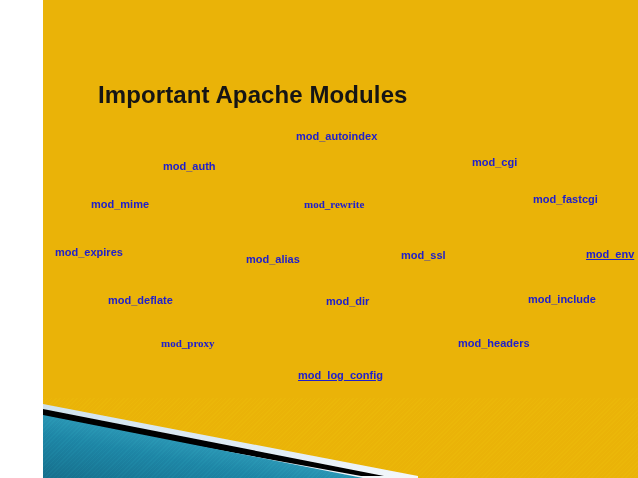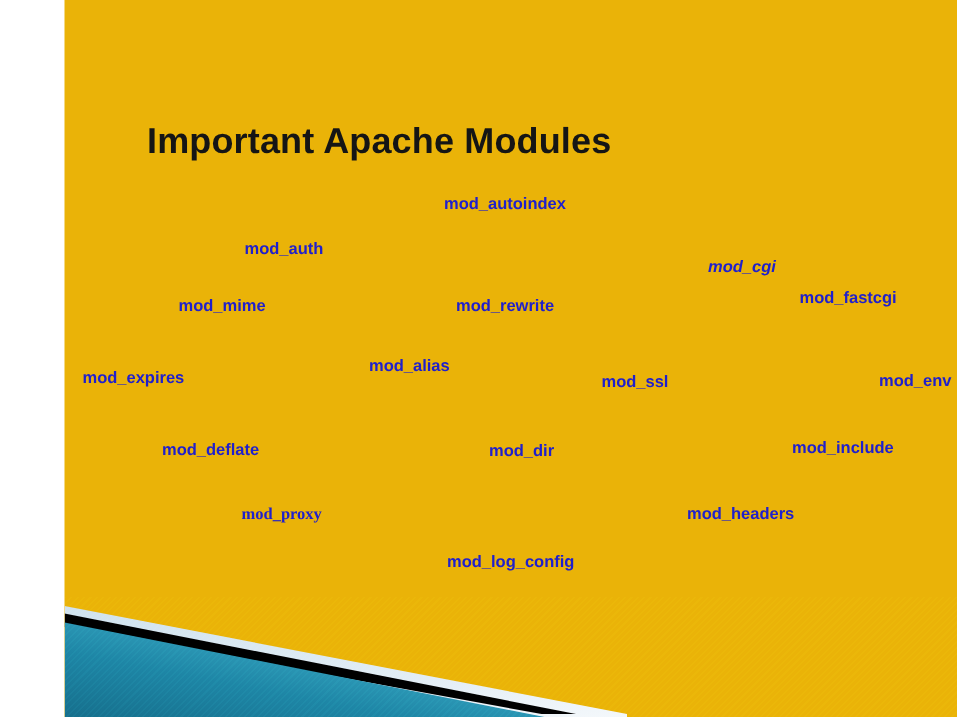--- a/index.html
+++ b/index.html
@@ -71,34 +71,34 @@
 </head>
 <body>
 
 <div id="slide">
 
   <div id="slide-title">Important Apache Modules</div>
 
   <div id="module-cloud">
       <div class="module-label" style="left: 253px; top: 131px; color: rgb(32, 32, 204);">mod_autoindex</div>
       <div class="module-label" style="left: 120px; top: 161px; color: rgb(32, 32, 204);">mod_auth</div>
-      <div class="module-label" style="left: 429px; top: 173px; color: rgb(32, 32, 204); font-style: italic;">mod_cgi</div>
-      <div class="module-label" style="left: 76px; top: 199px; color: rgb(32, 32, 204);">mod_mime</div>
-      <div class="module-label" style="left: 261px; top: 199px; color: rgb(32, 32, 204);">mod_rewrite</div>
+      <div class="module-label" style="left: 429px; top: 157px; color: rgb(32, 32, 204);">mod_cgi</div>
+      <div class="module-label" style="left: 48px; top: 199px; color: rgb(32, 32, 204);">mod_mime</div>
+      <div class="module-label" style="left: 261px; top: 199px; color: rgb(32, 32, 204); font-family: Liberation Serif, serif;">mod_rewrite</div>
       <div class="module-label" style="left: 490px; top: 194px; color: rgb(32, 32, 204); text-align: right;">mod_fastcgi</div>
       <div class="module-label" style="left: 12px; top: 247px; color: rgb(32, 32, 204);">mod_expires</div>
-      <div class="module-label" style="left: 203px; top: 239px; color: rgb(32, 32, 204);">mod_alias</div>
+      <div class="module-label" style="left: 203px; top: 254px; color: rgb(32, 32, 204);">mod_alias</div>
       <div class="module-label" style="left: 358px; top: 250px; color: rgb(32, 32, 204);">mod_ssl</div>
-      <div class="module-label" style="left: 543px; top: 249px; color: rgb(32, 32, 204);">mod_env</div>
+      <div class="module-label" style="left: 543px; top: 249px; color: rgb(32, 32, 204); text-decoration: underline;">mod_env</div>
       <div class="module-label" style="left: 65px; top: 295px; color: rgb(32, 32, 204);">mod_deflate</div>
       <div class="module-label" style="left: 283px; top: 296px; color: rgb(32, 32, 204);">mod_dir</div>
       <div class="module-label" style="left: 485px; top: 294px; color: rgb(32, 32, 204);">mod_include</div>
       <div class="module-label" style="left: 118px; top: 338px; color: rgb(32, 32, 204); font-family: Liberation Serif, serif;">mod_proxy</div>
       <div class="module-label" style="left: 415px; top: 338px; color: rgb(32, 32, 204);">mod_headers</div>
-      <div class="module-label" style="left: 255px; top: 370px; color: rgb(32, 32, 204);">mod_log_config</div>
+      <div class="module-label" style="left: 255px; top: 370px; color: rgb(32, 32, 204); text-decoration: underline;">mod_log_config</div>
     </div>
 
   <div id="footer-art">
     <svg viewBox="0 0 638 80" preserveAspectRatio="none" aria-hidden="true">
       <defs>
         <linearGradient id="tealGrad" x1="0" y1="1" x2="1" y2="0">
           <stop offset="0%" stop-color="#166F8C"></stop>
           <stop offset="35%" stop-color="#1E86A6"></stop>
           <stop offset="70%" stop-color="#3AA8C4"></stop>
           <stop offset="100%" stop-color="#55BFD6"></stop>

